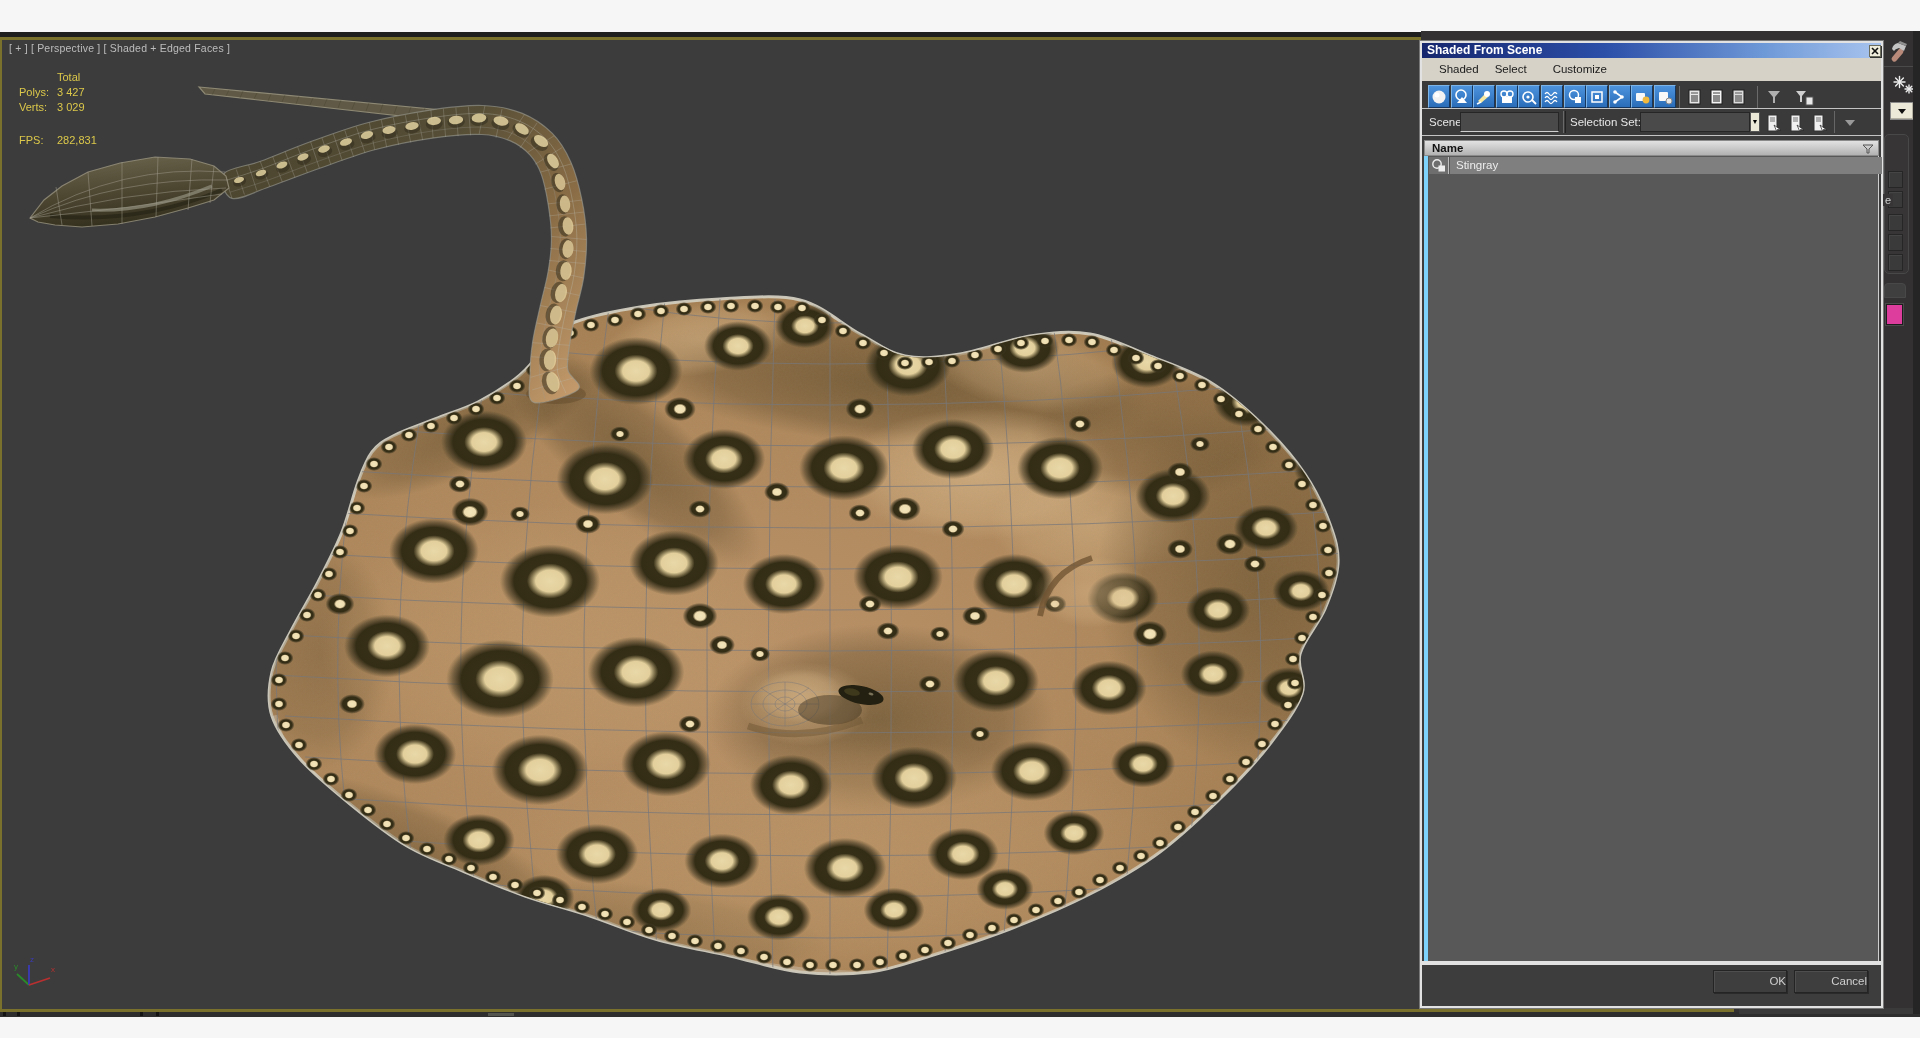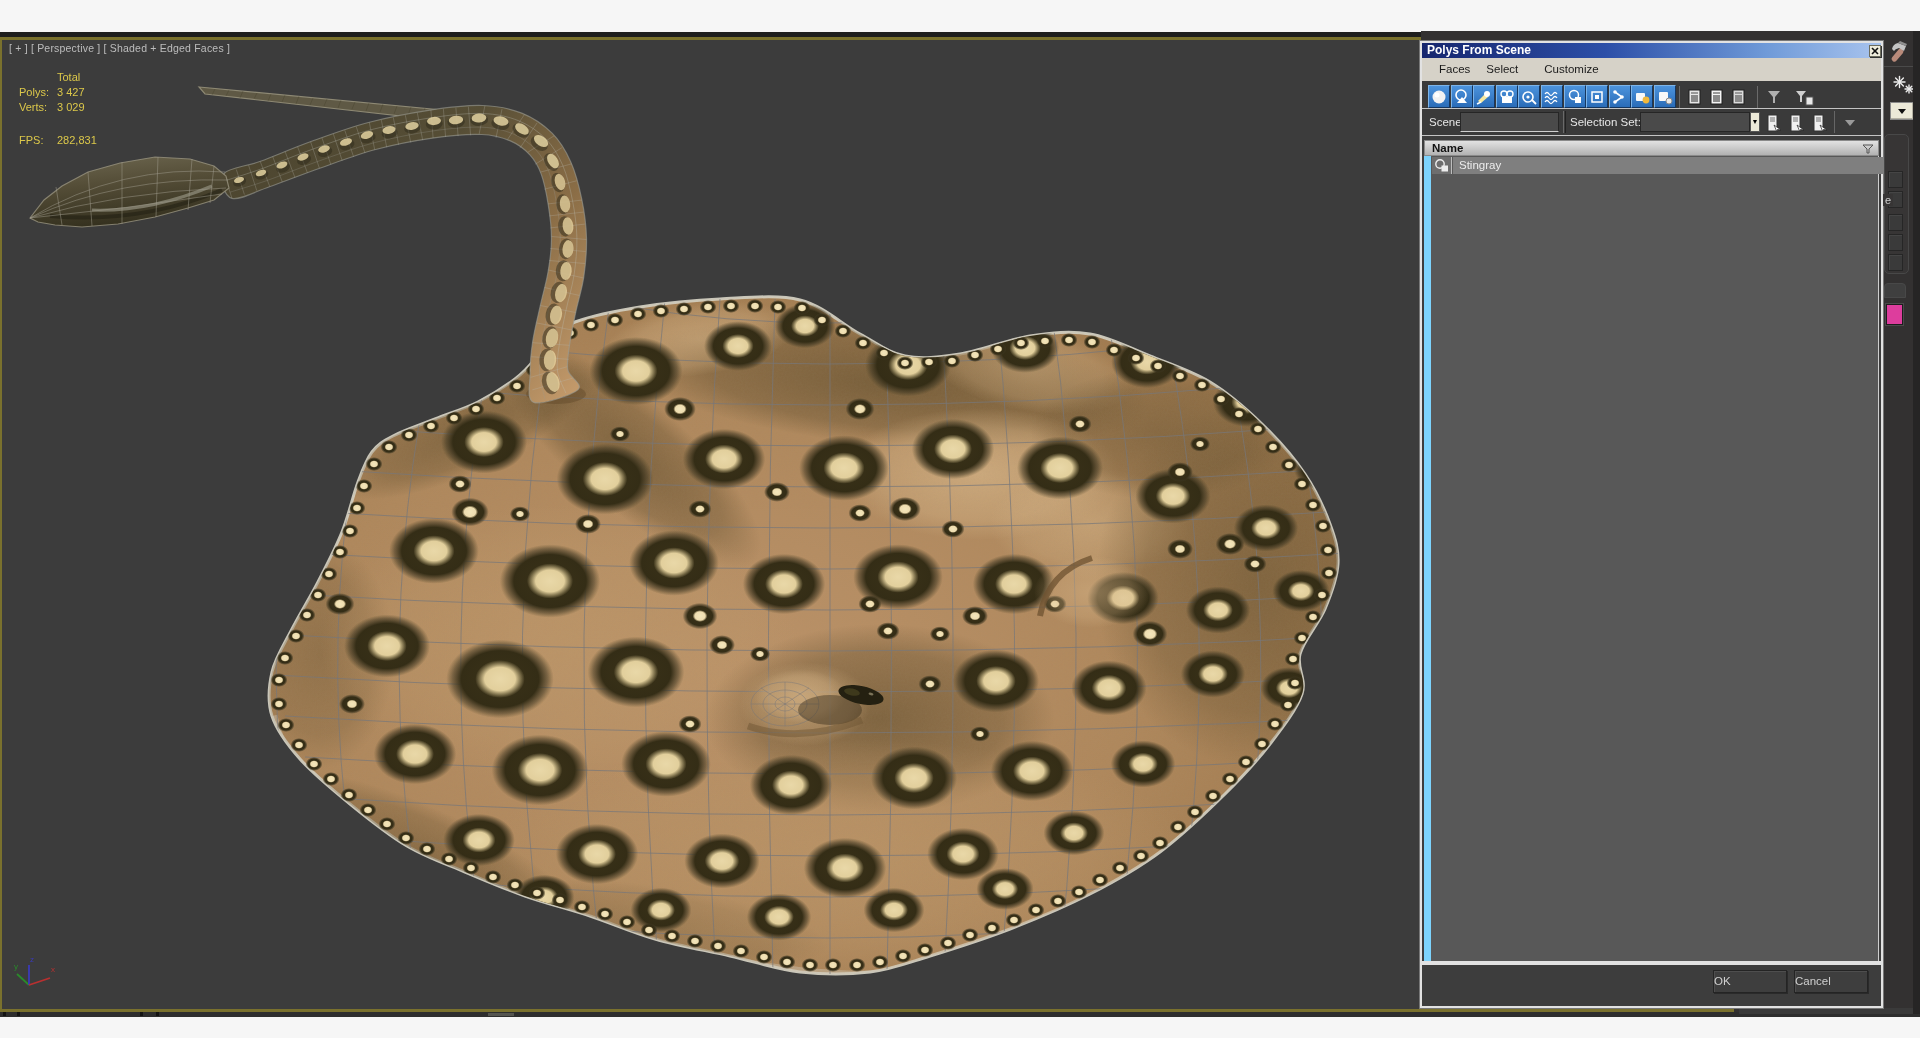--- a/index.html
+++ b/index.html
@@ -23,26 +23,26 @@
 #findlbl{position:absolute;left:7px;top:7px}
 #findbox{position:absolute;left:38px;top:3px;width:99px;height:20px;background:#4a4a4a;border:1px solid #262626;border-bottom-color:#cfcfcf}
 #fsep{position:absolute;left:141px;top:2px;width:3px;height:22px;border-left:1px solid #6a6a6a;border-right:1px solid #222}
 #sslbl{position:absolute;left:148px;top:7px}
 #ssbox{position:absolute;left:218px;top:3px;width:110px;height:20px;background:#4a4a4a;border:1px solid #262626}
 #ssarrow{position:absolute;left:328px;top:3px;width:10px;height:20px;background:#ece9d8;border:1px solid #555;color:#000;font-size:7px;line-height:18px;text-align:center}
 .door{position:absolute;top:3px;width:18px;height:21px}
 #vsep2{position:absolute;left:412px;top:2px;width:2px;height:22px;border-left:1px solid #666}
 #minifun{position:absolute;left:423px;top:11px;width:0;height:0;border-left:5px solid transparent;border-right:5px solid transparent;border-top:6px solid #9a9a9a}
 #namehdr{position:absolute;left:2px;top:97px;width:455px;height:16px;background:linear-gradient(180deg,#e2e2e2,#b2b2b2);border:1px solid #8a8a8a;color:#111;font-weight:bold;font-size:11.5px;line-height:15px;padding-left:7px}
-#listarea{position:absolute;left:2px;top:113px;width:455px;height:805px;background:#585858;border-left:7px solid #7dd3fc;border-right:1px solid #cfcfcf}
+#listarea{position:absolute;left:2px;top:113px;width:455px;height:805px;background:#585858;border-left:4px solid #7dd3fc;border-right:1px solid #cfcfcf}
 #rowicon{position:absolute;left:1px;top:1px;width:20px;height:17px;background:#6e6e6e;border-right:1px solid #bdbdbd}
 #rowhl{position:absolute;left:22px;top:1px;width:432px;height:17px;background:#7f7f7f;color:#ececec;font-size:11.5px;line-height:17px;padding-left:6px}
 #footsep{position:absolute;left:0;top:918px;width:459px;height:4px;background:#e2e2e2}
 #footer{position:absolute;left:0;top:922px;width:459px;height:41px;background:#3d3d3d}
-.fbtn{position:absolute;top:5px;width:74px;height:23px;background:#3e3e3e;border:1px solid #242424;box-shadow:inset 1px 1px 0 #4e4e4e,1px 1px 0 #2a2a2a;color:#cfcfcf;font-size:11.5px;text-align:left;line-height:21px}
+.fbtn{position:absolute;top:5px;width:74px;height:23px;background:#3e3e3e;border:1px solid #242424;box-shadow:inset 1px 1px 0 #4e4e4e,1px 1px 0 #2a2a2a;color:#cfcfcf;font-size:11.5px;text-align:right;line-height:21px}
 #pink{left:1886px;top:300px;width:17px;height:21px;background:#dd3d9d;border:1px solid #1d1d1d;outline:1px solid #4a4a4a}
 .sqbtn{position:absolute;background:#3a3a3a;border:1px solid #262626;box-shadow:inset 1px 1px 0 #454545}
 </style></head>
 <body>
 <div id="stage">
   <div class="abs" id="chrome"></div>
   <div class="abs" style="left:0;top:33px;width:1px;height:975px;background:#202020"></div>
   <div class="abs" id="vp"></div>
   <div class="abs" id="rightzone"></div>
   <svg width="1920" height="1038" viewBox="0 0 1920 1038" style="position:absolute;left:0;top:0">
@@ -738,26 +738,26 @@
   <div class="abs" style="left:0;top:1005px;width:1734px;height:3px;background:#7a712d"></div>
   <div class="abs" style="left:1739px;top:1004px;width:174px;height:6px;background:#3a3a3a"></div>
   <div class="abs" style="left:3px;top:1008px;width:3px;height:4px;background:#141414"></div>
   <div class="abs" style="left:17px;top:1008px;width:3px;height:4px;background:#141414"></div>
   <div class="abs" style="left:140px;top:1008px;width:3px;height:4px;background:#141414"></div>
   <div class="abs" style="left:156px;top:1008px;width:3px;height:4px;background:#141414"></div>
   <div class="abs" style="left:488px;top:1009px;width:26px;height:3px;background:#555550"></div>
   <div class="abs" id="pagebottom"></div>
 
   <div class="abs" id="dlg">
-    <div id="titlebar">Polys From Scene</div>
+    <div id="titlebar">Shaded From Scene</div>
     <div id="xbtn"><svg width="10" height="10" style="margin:0">
           <line x1="2" y1="2" x2="8" y2="8" stroke="#111" stroke-width="1.6"></line>
           <line x1="8" y1="2" x2="2" y2="8" stroke="#111" stroke-width="1.6"></line>
         </svg></div>
-    <div id="menubar"><span style="margin-left:17px">Faces</span><span style="margin-left:16px">Select</span><span style="margin-left:26px">Customize</span></div>
+    <div id="menubar"><span style="margin-left:17px">Shaded</span><span style="margin-left:16px">Select</span><span style="margin-left:26px">Customize</span></div>
     <div id="toolrow"></div>
     <div id="findrow">
       <span id="findlbl">Scene:</span>
       <div id="findbox"></div>
       <div id="fsep"></div>
       <span id="sslbl">Selection Set:</span>
       <div id="ssbox"></div>
       <div id="ssarrow">▼</div>
       <div id="vsep2"></div>
       <div id="minifun"></div>

